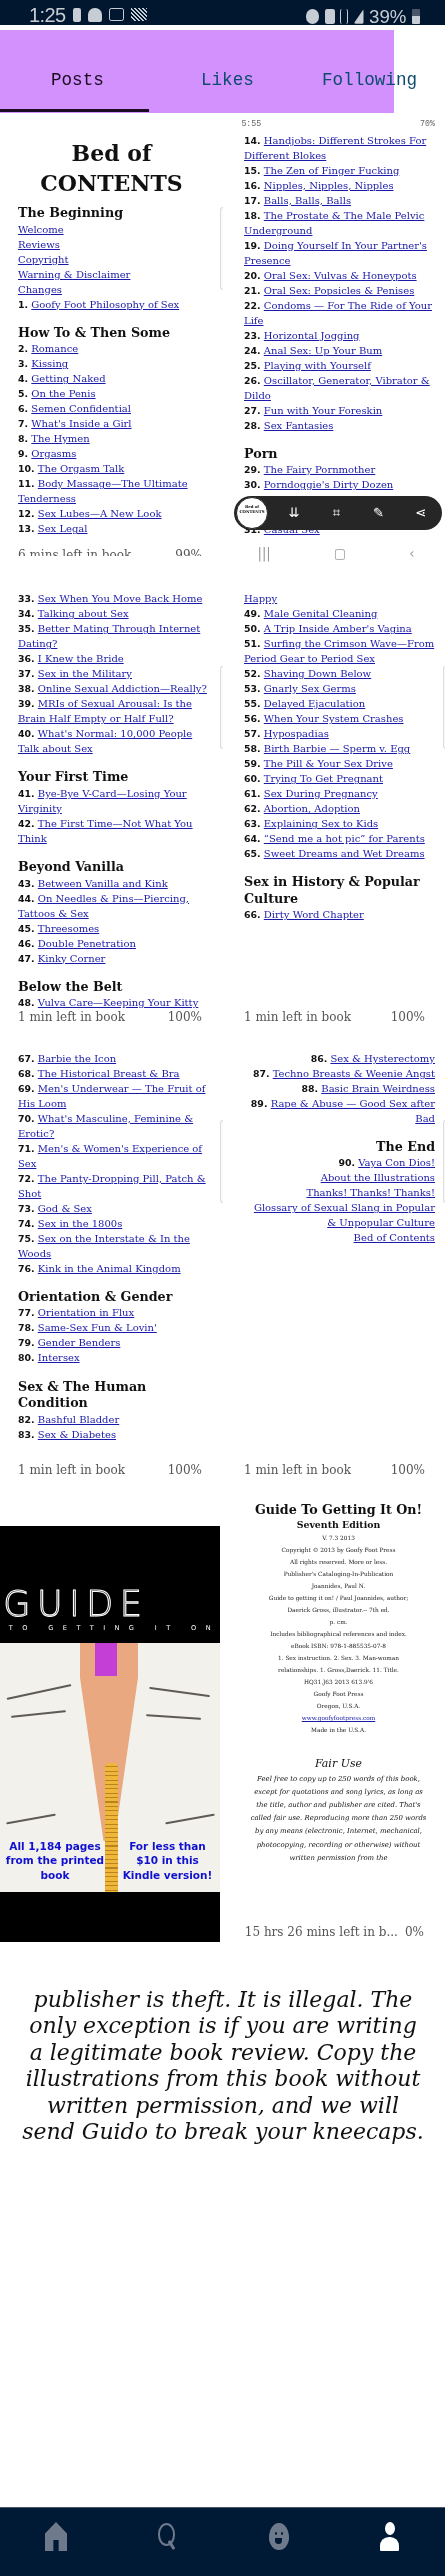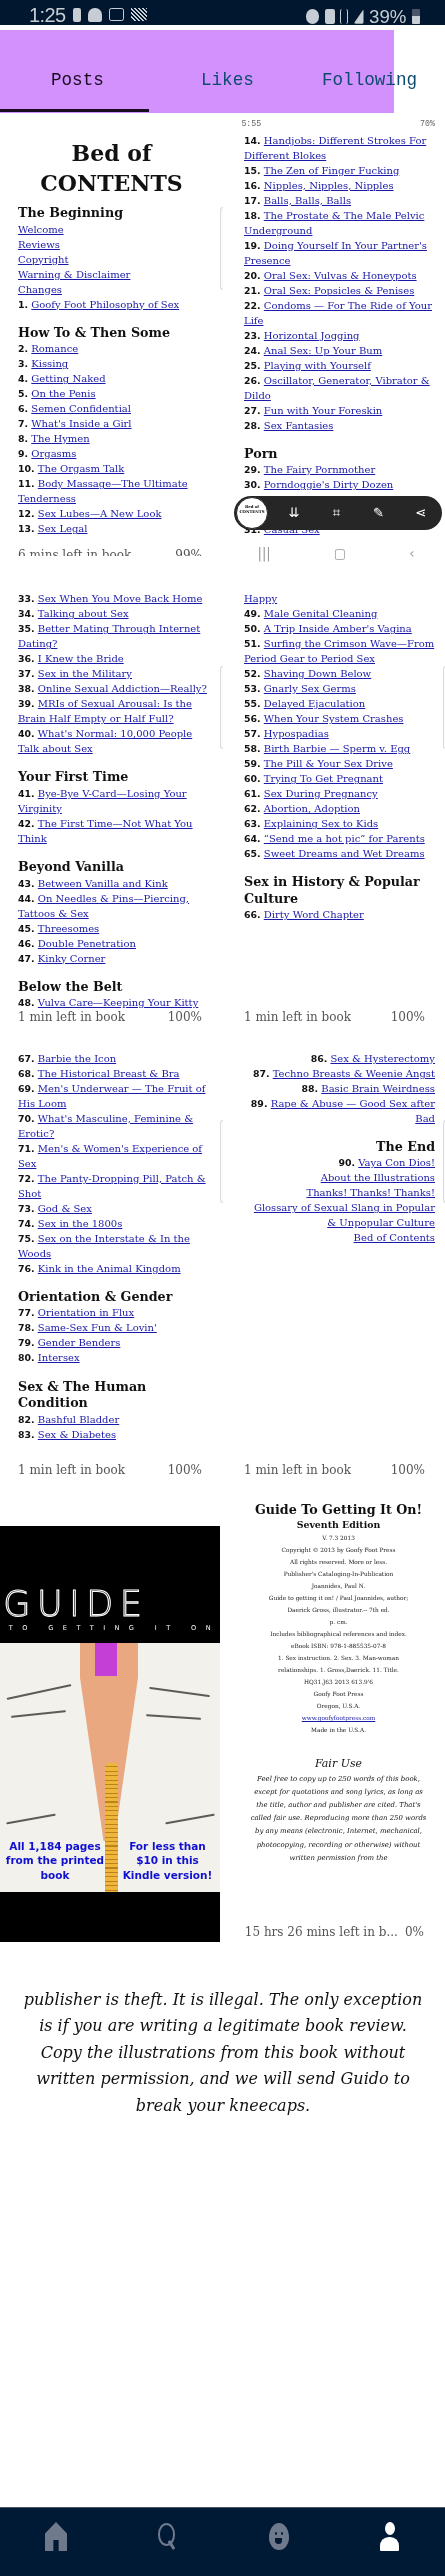--- a/index.html
+++ b/index.html
@@ -60,21 +60,21 @@
   .cover-bottom { position: absolute; left: 0; top: 1892px; width: 220px; height: 50px; background: #000; }
 
   
   .copy-title { text-align: center; font-weight: bold; font-size: 12.7px; }
   .copy-sub { text-align: center; font-weight: bold; font-size: 9.4px; margin-top: 2.2px; }
   .copy-line { text-align: center; font-size: 5.8px; line-height: 12px; color: #222; }
   .copy-link { color: #1a1aa8; text-decoration: underline; }
   .fair-h { text-align: center; font-style: italic; font-size: 11px; margin-top: 21px; }
   .fair-p { text-align: center; font-style: italic; font-size: 6.9px; line-height: 13.2px; margin-top: 2.2px; }
 
-  .big-italic { position: absolute; left: 22px; right: 22px; top: 1987px; text-align: center; font-style: italic; font-size: 16px; line-height: 26.4px; color: #111; font-family: "DejaVu Serif", serif; }
+  .big-italic { position: absolute; left: 22px; right: 22px; top: 1987px; text-align: center; font-style: italic; font-size: 22px; line-height: 26.4px; color: #111; font-family: "DejaVu Serif", serif; }
 
   
   .bottom-nav { position: absolute; left: 0; top: 2507px; width: 446px; height: 69px; background: #001935; border-top: 0.6px solid #4a5668; display: flex; justify-content: space-around; align-items: center; padding-bottom: 11px; }
   .nav-ico { width: 22px; height: 29px; position: relative; }
   .home-ico { background: #6e7a8c; clip-path: polygon(50% 0, 100% 40%, 100% 100%, 62% 100%, 62% 62%, 38% 62%, 38% 100%, 0 100%, 0 40%); }
   .search-ico::before { content: ""; position: absolute; left: 1.1px; top: 1.1px; width: 13.2px; height: 18.7px; border: 2.8px solid #6e7a8c; border-radius: 50%; }
   .search-ico::after { content: ""; position: absolute; left: 13.2px; top: 17.6px; width: 2.8px; height: 10px; background: #6e7a8c; transform: rotate(-32deg); border-radius: 1.1px; }
   .chat-ico { background: #6e7a8c; border-radius: 50% 50% 50% 50% / 55% 55% 45% 45%; width: 20px; height: 27.5px; }
   .chat-ico::before { content: ""; position: absolute; left: 5.5px; top: 8.8px; width: 2.8px; height: 3.9px; background: #001935; border-radius: 50%; box-shadow: 6px 0 0 #001935; }
   .chat-ico::after { content: ""; position: absolute; left: 5.5px; top: 15.4px; width: 7.7px; height: 5.5px; background: #001935; border-radius: 0 0 4.4px 4.4px; }

